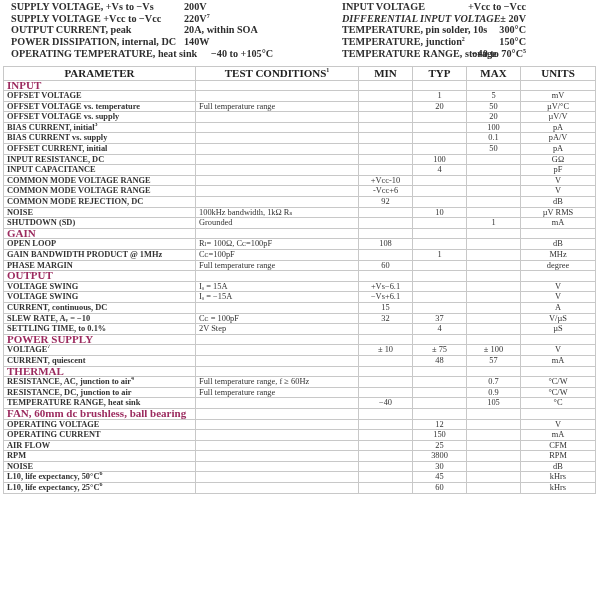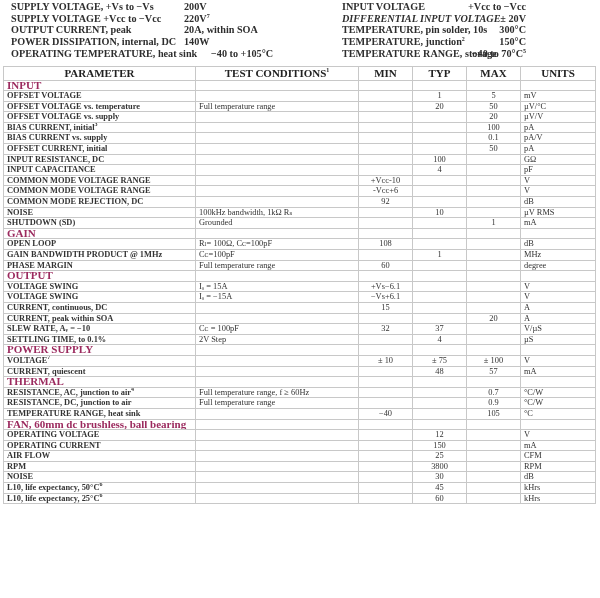--- a/index.html
+++ b/index.html
@@ -33,21 +33,21 @@
     white-space: nowrap;
     overflow: hidden;
     color: #333;
   }
   table.specs th {
     font-size: 11px; font-weight: bold; height: 12.5px; line-height: 12.5px;
     text-align: center; color: #222;
   }
   td.param { font-weight: bold; color: #3a3a3a; }
   td.num { text-align: center; }
-  td.unit { text-align: left; padding-left: 5px; }
+  td.unit { text-align: center; padding-left: 5px; }
   tr.section td.param {
     color: #9b2a5e; font-size: 11px; font-weight: bold;
   }
   col.c1 { width: 192px; }
   col.c2 { width: 163px; }
   col.c3 { width: 54px; }
   col.c4 { width: 54px; }
   col.c5 { width: 54px; }
   col.c6 { width: 75px; }
 </style>
@@ -267,28 +267,20 @@
       </tr>
       <tr>
         <td class="param"><span>CURRENT, continuous, DC</span></td>
         <td></td>
         <td class="num">15</td>
         <td class="num"></td>
         <td class="num"></td>
         <td class="unit">A</td>
       </tr>
       <tr>
-        <td class="param"><span>CURRENT, peak within SOA</span></td>
-        <td></td>
-        <td class="num"></td>
-        <td class="num"></td>
-        <td class="num">20</td>
-        <td class="unit">A</td>
-      </tr>
-      <tr>
         <td class="param"><span>SLEW RATE, Aᵥ = −10</span></td>
         <td>Cᴄ = 100pF</td>
         <td class="num">32</td>
         <td class="num">37</td>
         <td class="num"></td>
         <td class="unit">V/µS</td>
       </tr>
       <tr>
         <td class="param"><span>SETTLING TIME, to 0.1%</span></td>
         <td>2V Step</td>

